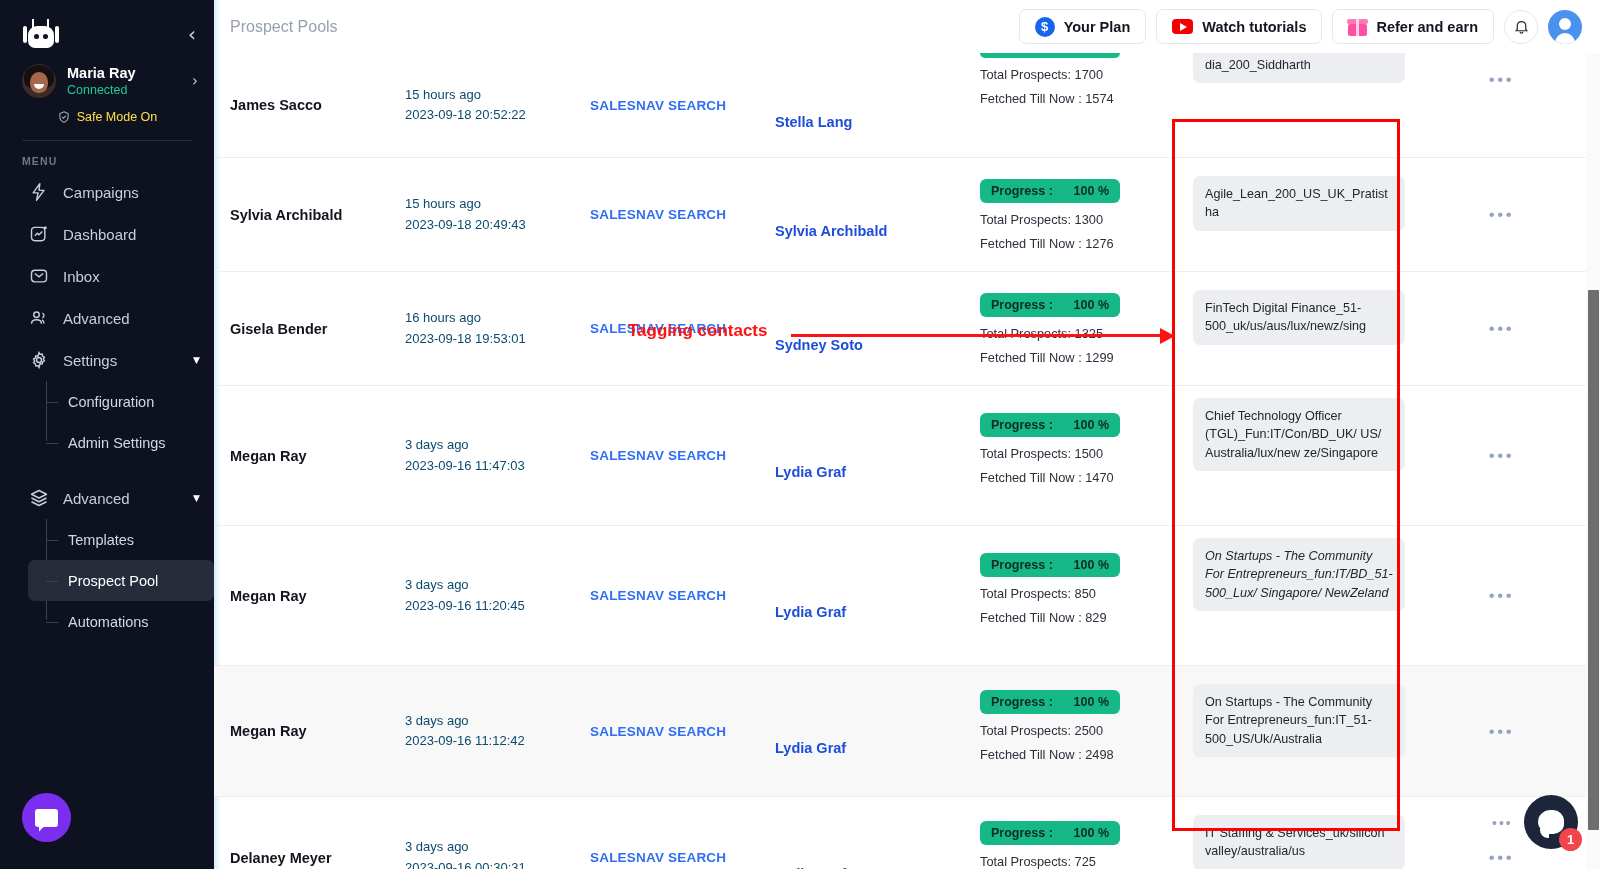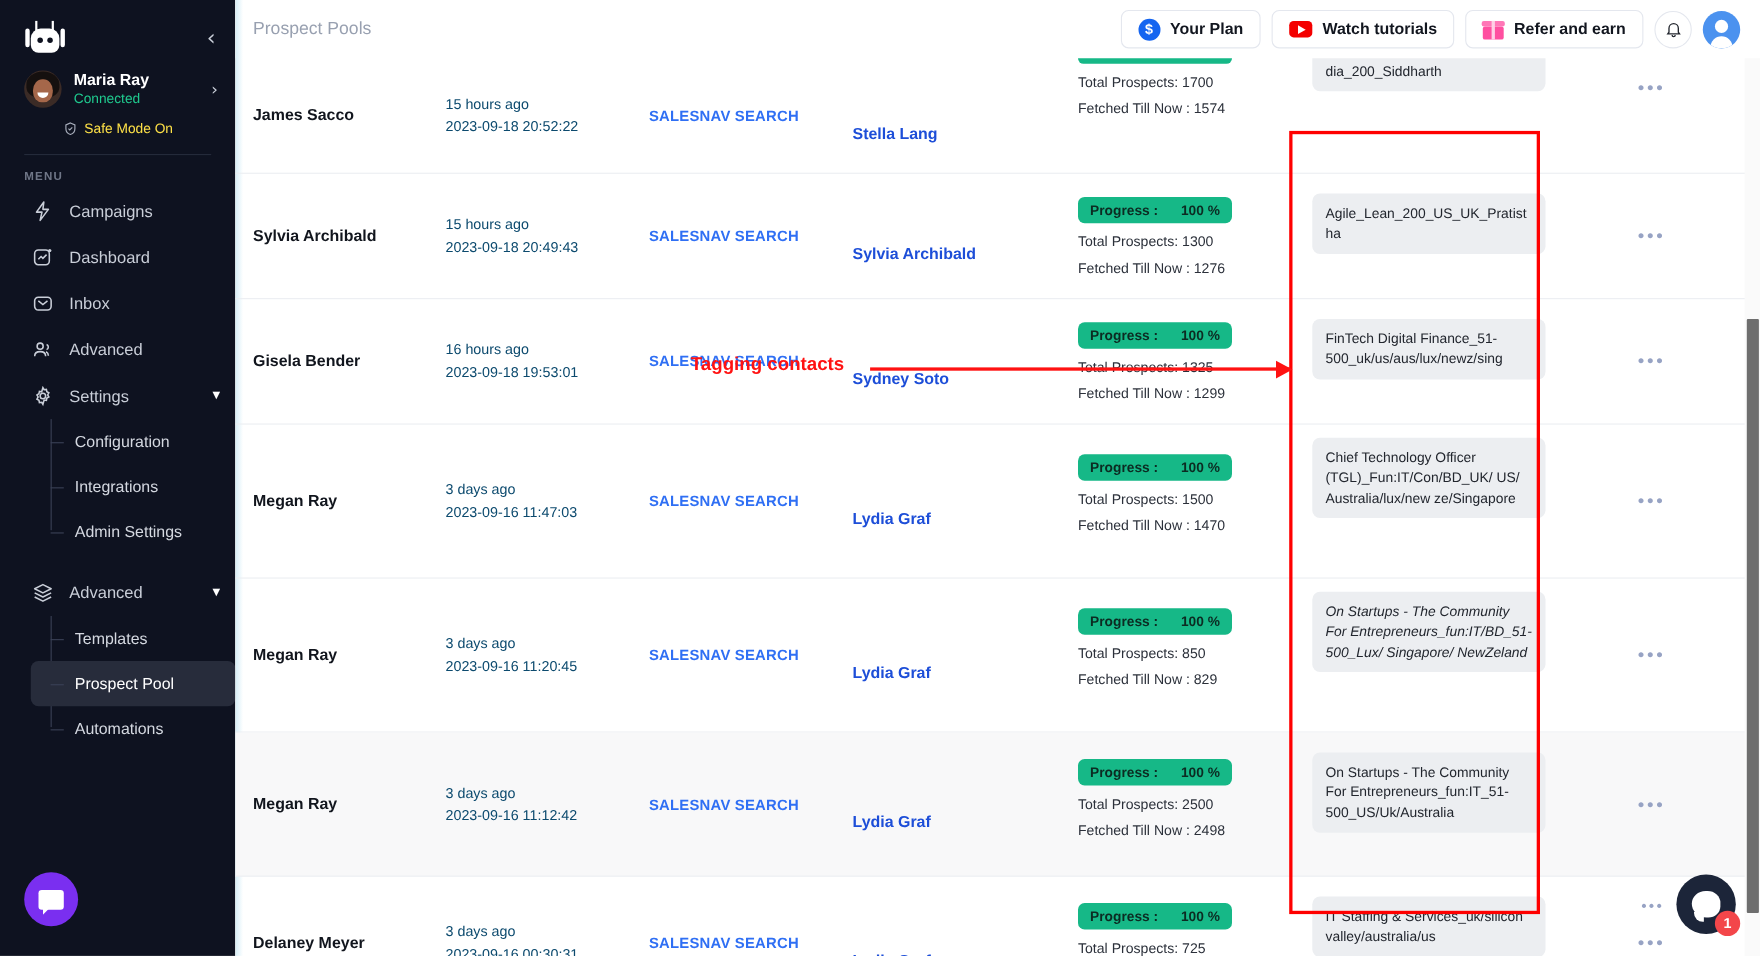--- a/index.html
+++ b/index.html
@@ -249,23 +249,20 @@
         </span>
         <span>Settings</span>
         <span class="caret">▼</span>
       </div>
 
       <div class="sub-wrap">
         <div class="sub">
           <span>Configuration</span>
         </div>
         <div class="sub">
-          <span>Integrations</span>
-        </div>
-        <div class="sub">
           <span>Admin Settings</span>
         </div>
       </div>
 
       <div class="mi" style="margin-top:14px;">
         <span class="ico">
           <svg viewBox="0 0 24 24" fill="none" stroke="#c9ced8" stroke-width="1.7" stroke-linejoin="round">
             <path d="M12 3l9 4.5-9 4.5-9-4.5L12 3z"></path>
               <path d="M3 12l9 4.5 9-4.5"></path>
               <path d="M3 16.5L12 21l9-4.5"></path>

